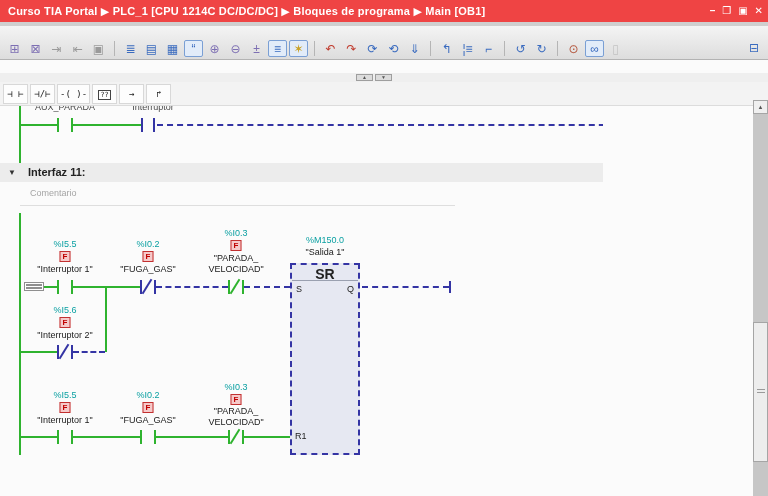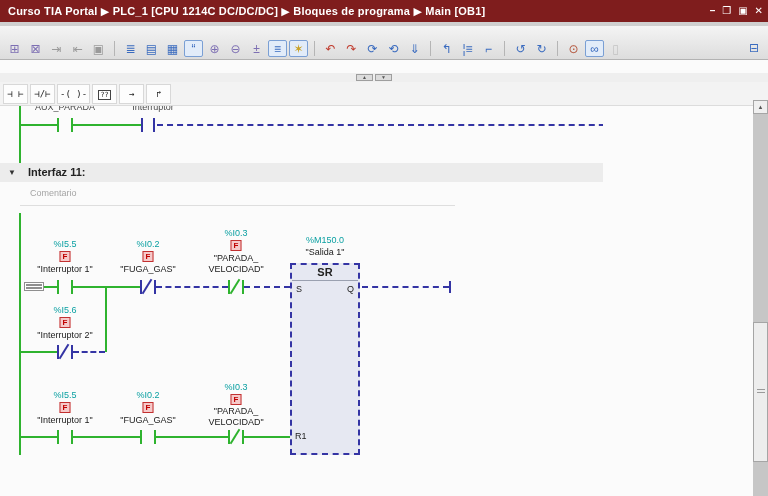--- a/index.html
+++ b/index.html
@@ -1,21 +1,21 @@
 <!DOCTYPE html>
 <html><head>
 <meta charset="utf-8">
 <style>
   * { margin:0; padding:0; box-sizing:border-box; }
   html,body { width:768px; height:496px; }
   body { font-family:"Liberation Sans","DejaVu Sans",sans-serif; background:#fff; }
   #app { position:relative; width:768px; height:496px; overflow:hidden; background:#FBFBFB; }
 
   
-  #titlebar { position:absolute; left:0; top:0; width:768px; height:22px; background:#7f1d1d; display:flex; align-items:center; }
+  #titlebar { position:absolute; left:0; top:0; width:768px; height:22px; background:#ef4444; display:flex; align-items:center; }
   #breadcrumb { color:#fff; font-size:11px; font-weight:bold; padding-left:8px; white-space:nowrap; letter-spacing:.2px; }
   #win-controls { position:absolute; right:5px; top:0; height:22px; display:flex; align-items:center; gap:7px; }
   .win-btn { color:#fff; font-size:10px; font-weight:bold; cursor:default; line-height:22px; }
 
   
   #strip { position:absolute; left:0; top:22px; width:768px; height:4px; background:#CFCFCF; }
   #toolbar { position:absolute; left:0; top:26px; width:768px; height:34px;
              background:linear-gradient(#F4F4F4,#DDDDDD); border-bottom:1px solid #B3B3B3; }
   #toolbar-icons { position:absolute; left:5px; bottom:2px; display:flex; align-items:center; gap:2px; }
   .tb-btn { width:19px; height:17px; text-align:center; line-height:17px; font-size:12px; border:1px solid transparent; border-radius:2px; }
@@ -57,21 +57,21 @@
   .cutlabel { position:absolute; transform:translateX(-50%); color:#4a4a4a; font-size:9px; white-space:nowrap; }
 
   #start-box { position:absolute; left:24px; top:176px; width:20px; height:9px; background:#fff; border:1px solid #8F8F8F; }
   #start-box i { display:block; height:2px; background:#8F8F8F; margin:1px 1px 0 1px; }
 
   .paren { position:absolute; width:6px; height:13px; border:2px solid #3434A4; top:174px; }
   .paren.l { border-right:none; border-radius:7px 0 0 7px; }
   .paren.r { border-left:none; border-radius:0 7px 7px 0; }
 
   #sr-block { position:absolute; left:290px; top:157px; width:70px; height:192px; background:#E6E8F2; border:2px dashed #3434A4; }
-  #sr-title { position:absolute; left:0; top:1px; width:100%; text-align:center; font-size:11px; font-weight:bold; color:#222; }
+  #sr-title { position:absolute; left:0; top:1px; width:100%; text-align:center; font-size:14px; font-weight:bold; color:#222; }
   #sr-sep { position:absolute; left:0; top:15px; width:100%; height:1px; background:#9AA0B0; }
   .pin { position:absolute; font-size:9px; color:#222; }
 
   
   #seg-header { position:absolute; left:0; top:57px; width:753px; height:19px; background:#ECECEC; }
   #seg-collapse { position:absolute; left:8px; top:5px; font-size:8px; color:#333; }
   #seg-label { position:absolute; left:28px; top:3px; font-size:11px; font-weight:bold; color:#222; }
   #seg-title { position:absolute; left:108px; top:4px; font-size:10px; color:#333; letter-spacing:.4px; }
   #seg-comment { position:absolute; left:30px; top:82px; font-size:9px; color:#A5A5A5; }
   #comment-line { position:absolute; left:20px; top:99px; width:435px; height:1px; background:#DEDEDE; }

